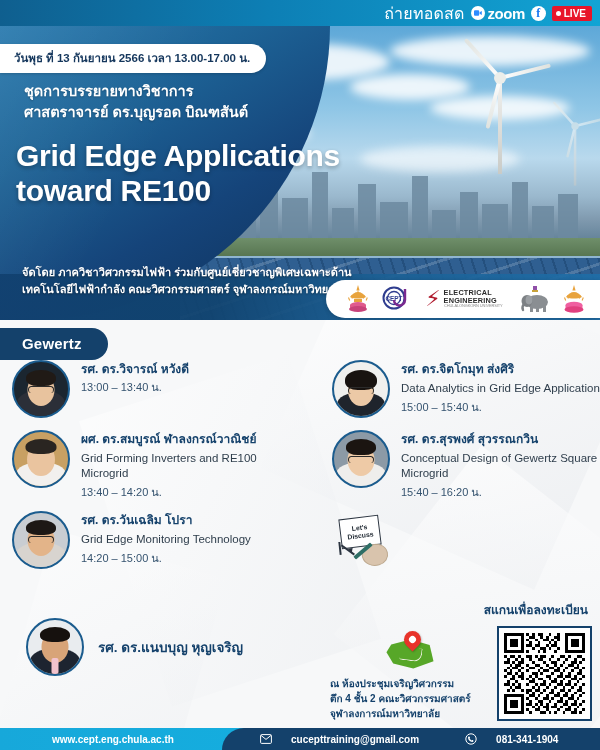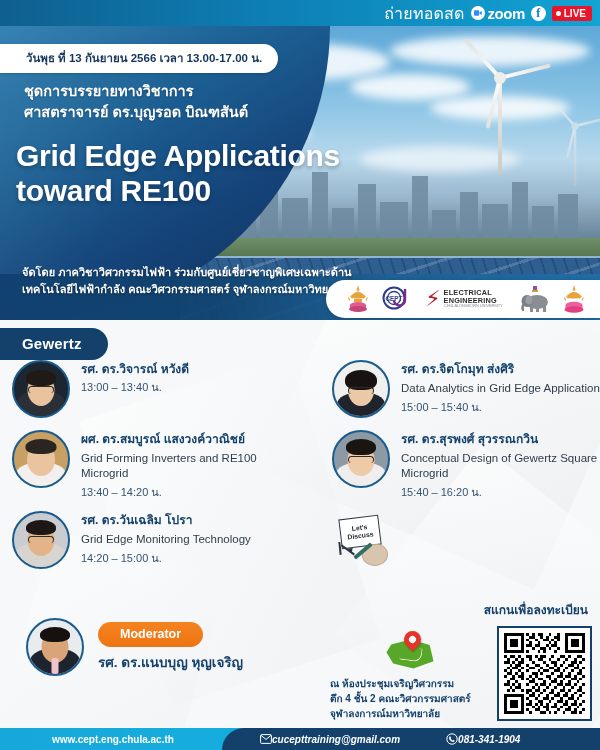--- a/index.html
+++ b/index.html
@@ -102,21 +102,21 @@
     position:absolute; bottom:0; left:0; width:600px; height:46px;
     background:linear-gradient(100deg,#11406f 0%,#10436f 36%,#1b5f93 62%,#1f6ea8 100%);
     opacity:.92;
   }
 
   
   .date-pill {
     position:absolute; top:18px; left:0; z-index:12;
     background:#fff; color:#14365c;
     font-size:11.5px; font-weight:bold;
-    padding:5px 16px 6px 26px;
+    padding:5px 16px 6px 14px;
     border-radius:0 20px 20px 0;
     box-shadow:0 1px 3px rgba(0,0,0,.18);
     white-space:nowrap;
   }
   .hero-sub {
     position:absolute; top:55px; left:24px; z-index:12; color:#fff;
     font-size:14.5px; font-weight:bold; line-height:1.42; text-shadow:0 1px 2px rgba(0,0,0,.25);
   }
   .hero-title {
     position:absolute; top:112px; left:16px; z-index:12; color:#fff;
@@ -271,21 +271,21 @@
     background:linear-gradient(90deg,#17a8da,#12b4e4);
     display:flex; align-items:center;
   }
   .footer-url { color:#fff; font-size:10px; font-weight:bold; margin-left:52px; }
   .footer-r {
     position:absolute; right:0; top:0; width:378px; height:22px;
     background:#14416b; border-radius:22px 0 0 0;
     display:flex; align-items:center; gap:46px; padding-left:38px;
     color:#fff; font-size:10px; font-weight:bold;
   }
-  .fi { display:flex; align-items:center; gap:0;font-style:italic; }
+  .fi { display:flex; align-items:center; gap:19px; }
   .fi svg { display:block; }
 </style>
 </head>
 <body>
 
 <div id="poster">
 
   <div class="livebar">
     <span class="live-label">ถ่ายทอดสด</span>
     <span class="zoom-badge">
@@ -452,21 +452,21 @@
           </div>
         </div>
 
         <div class="spk">
           <div class="avatar" style="background:#c8a063">
             <i class="av-body" style="width:50px;height:24px;background:#f2f0ee"></i>
             <i class="av-face" style="top:11px;width:28px;height:33px;background:#eac49f"></i>
             <i class="av-hair" style="top:7px;width:31px;height:15px;background:#2a2521"></i>
           </div>
           <div class="spk-txt">
-            <div class="spk-name">ผศ. ดร.สมบูรณ์ แสงวงค์วาณิชย์</div>
+            <div class="spk-name">ผศ. ดร.สมบูรณ์ ฬาลงกรณ์วาณิชย์</div>
             <div class="spk-topic">Grid Forming Inverters and RE100 Microgrid</div>
             <div class="spk-time">13:40 – 14:20 น.</div>
           </div>
         </div>
 
         <div class="spk">
           <div class="avatar" style="background:#c9cdd2">
             <i class="av-body" style="width:50px;height:25px;background:#d8d4cf"></i>
             <i class="av-face" style="top:11px;width:27px;height:32px;background:#e3b489"></i>
             <i class="av-hair" style="top:7px;width:30px;height:15px;background:#1d1815"></i>
@@ -528,21 +528,20 @@
     </div>
 
     <div class="moderator">
       <div class="avatar" style="background:#e9ecef">
         <i class="av-body" style="width:50px;height:26px;background:#1d2430"></i>
         <i class="av-face" style="top:11px;width:27px;height:32px;background:#d8a478"></i>
         <i class="av-hair" style="top:7px;width:30px;height:15px;background:#16110e"></i>
         <i style="position:absolute;bottom:0;left:50%;transform:translateX(-50%);width:7px;height:16px;background:#f2c3cd;border-radius:2px"></i>
       </div>
       <div>
-        <span class="mod-badge">Moderator</span>
         <div class="mod-name">รศ. ดร.แนบบุญ หุญเจริญ</div>
       </div>
     </div>
 
     <div class="reg">
       <div class="reg-head">สแกนเพื่อลงทะเบียน</div>
       <div class="reg-row">
         <div class="reg-left">
           <div class="map-wrap">
             <div class="map-shape" style="margin-top:10px">

